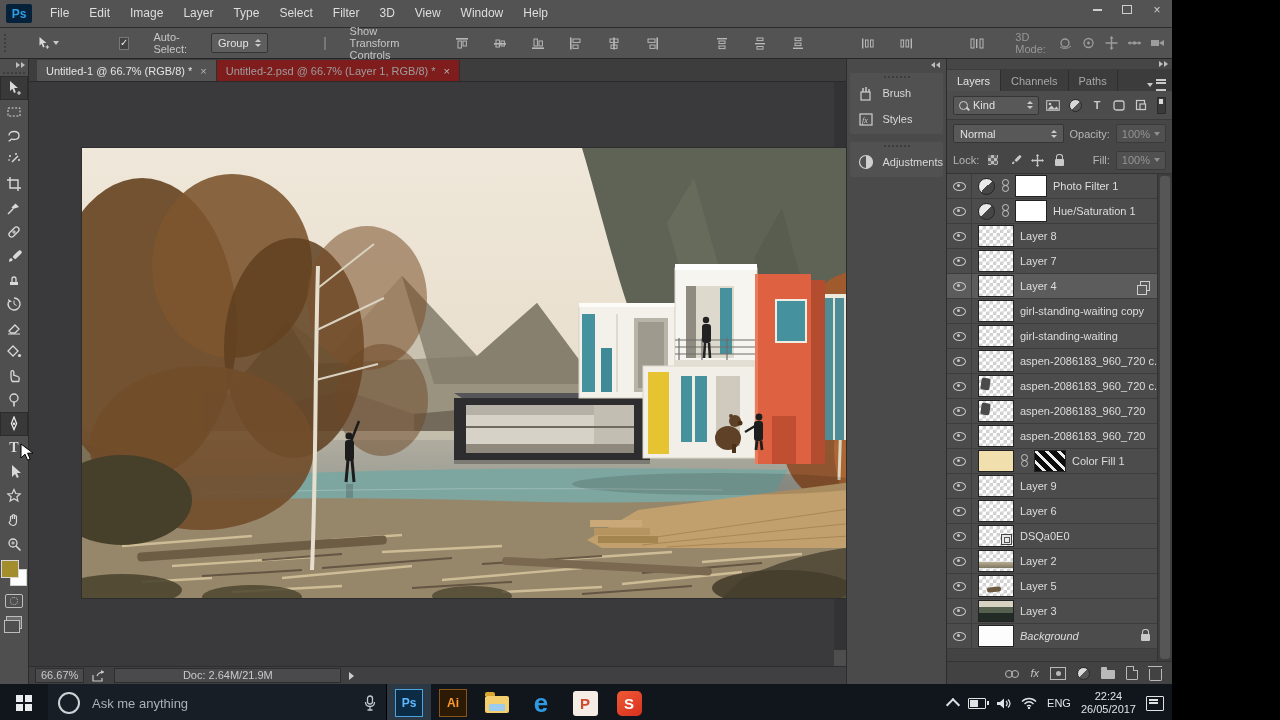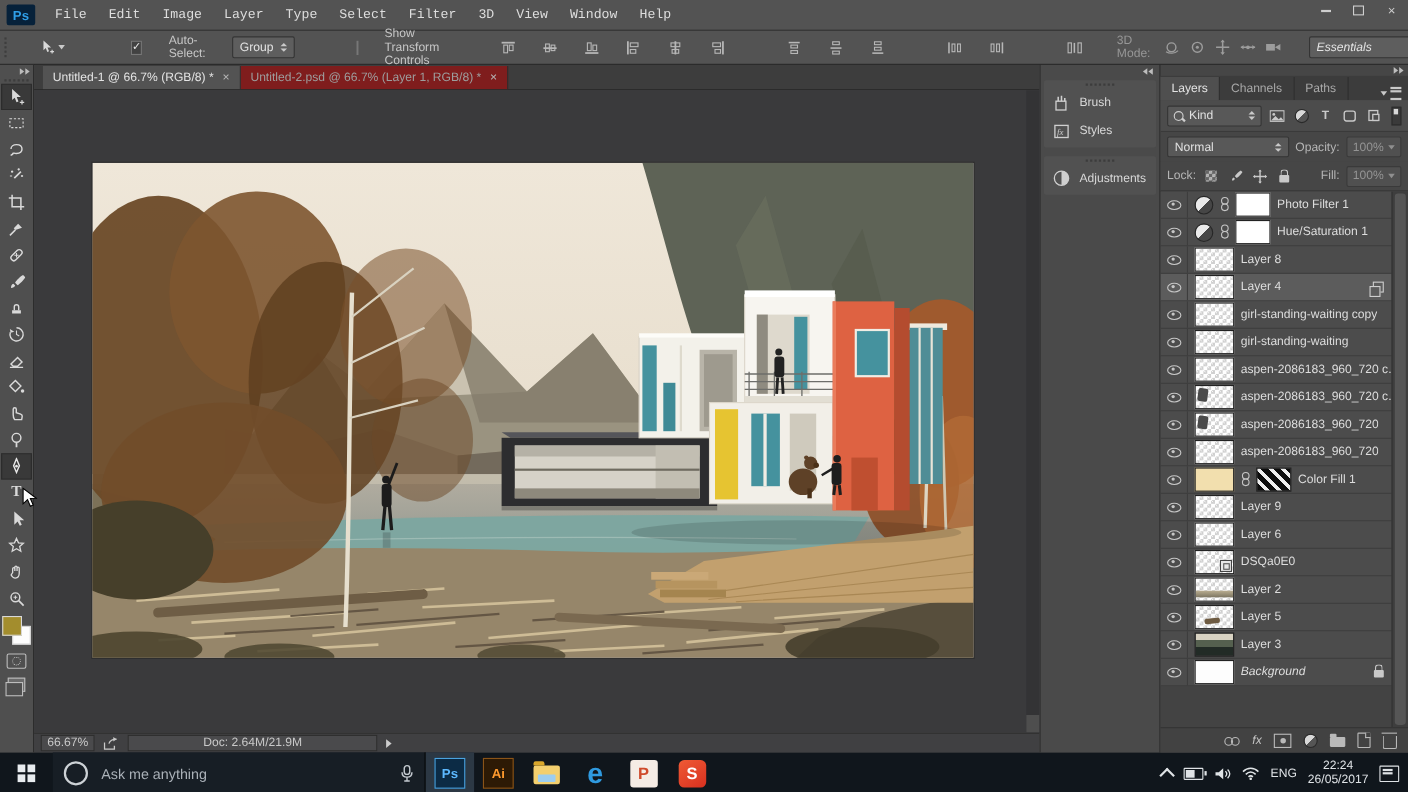--- a/index.html
+++ b/index.html
@@ -1,20 +1,20 @@
 <!DOCTYPE html>
 <html><head>
 <meta charset="utf-8">
 <style>
   html,body{margin:0;padding:0;background:#000;}
-  .app{position:relative;width:1280px;height:720px;overflow:hidden;font-family:"Liberation Sans",sans-serif;background:#4c4c4c;-webkit-font-smoothing:antialiased;}
+  .app{position:relative;width:1172px;height:720px;overflow:hidden;font-family:"Liberation Sans",sans-serif;background:#4c4c4c;-webkit-font-smoothing:antialiased;}
   
   .menubar{height:27px;background:#535353;display:flex;align-items:center;border-bottom:1px solid #2c2c2c;}
   .pslogo{width:26px;height:19px;margin:0 8px 0 6px;background:#06213a;color:#2f9fe8;font-weight:bold;font-size:12px;display:flex;align-items:center;justify-content:center;border-radius:2px;}
-  .menu-item{padding:0 10px;font-size:12px;color:#dedede;line-height:27px;cursor:default;font-family:Liberation Mono, monospace;}
+  .menu-item{padding:0 10px;font-size:12px;color:#dedede;line-height:27px;cursor:default;}
   .winctl{margin-left:auto;display:flex;align-items:flex-start;height:27px;}
   .wbtn{width:30px;height:19px;display:flex;align-items:center;justify-content:center;color:#cfcfcf;font-size:12px;}
   .wbtn .bar{width:9px;height:2px;background:#cfcfcf;}
   .wbtn .restore{width:8px;height:7px;border:1px solid #cfcfcf;position:relative;background:#535353;}
   .wbtn .restore:before{content:'';position:absolute;left:2px;top:-3px;width:8px;height:7px;border:1px solid #cfcfcf;z-index:-1;}
   
   .optbar{height:30px;background:#535353;border-bottom:1px solid #262626;display:flex;align-items:center;font-size:11px;color:#cccccc;gap:24px;padding-left:4px;}
   .grip-v{width:3px;height:18px;border-left:2px dotted #3e3e3e;margin-right:2px;}
   .toolchip{display:flex;align-items:center;gap:3px;padding:0 4px;}
   .caret-d{width:0;height:0;border-left:3.5px solid transparent;border-right:3.5px solid transparent;border-top:4px solid #c9c9c9;}
@@ -835,20 +835,27 @@
         </div>
 
         <div class="lrow">
           <span class="cell-eye">
               <i class="eye"></i>
             </span>
           <span class="thumb-px"></span>
           <span class="lname">Layer 8</span>
         </div>
 
+        <div class="lrow">
+          <span class="cell-eye">
+              <i class="eye"></i>
+            </span>
+          <span class="thumb-px"></span>
+          <span class="lname">Layer 7</span>
+        </div>
 
         <div class="lrow sel">
           <span class="cell-eye">
               <i class="eye"></i>
             </span>
           <span class="thumb-px"></span>
           <span class="lname">Layer 4</span>
           <span class="rowbadge copyb"></span>
         </div>
 

